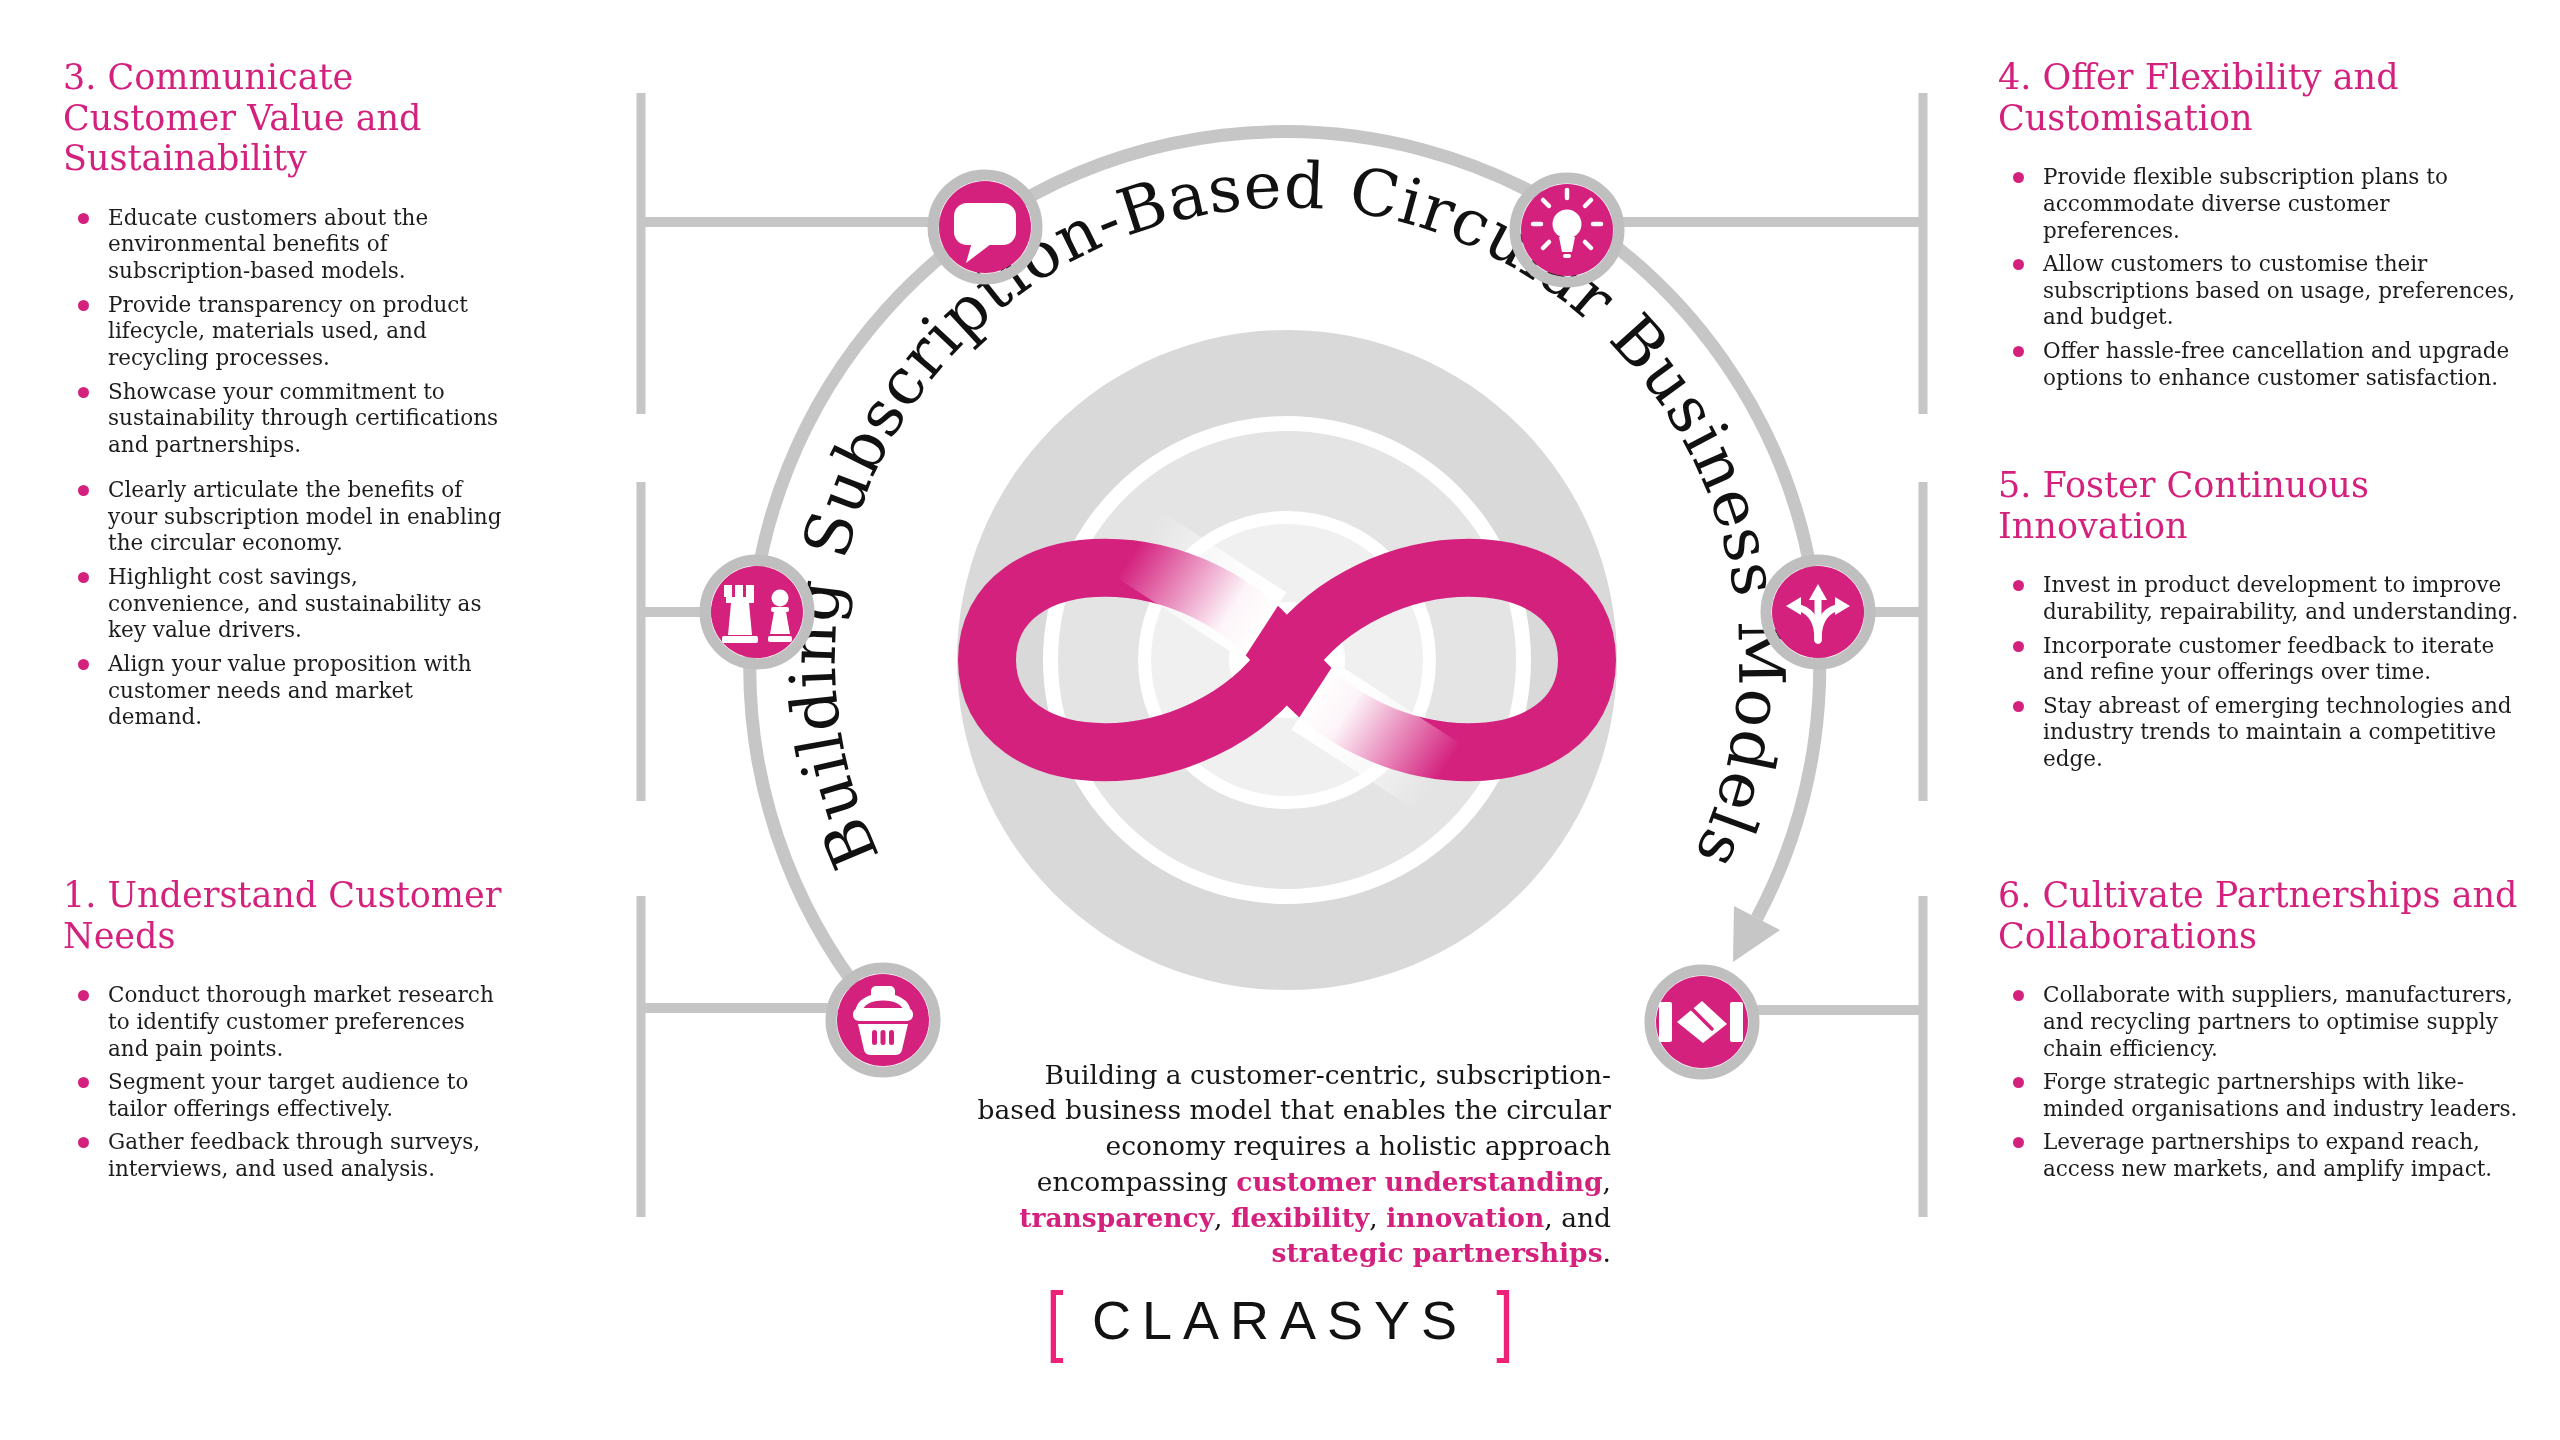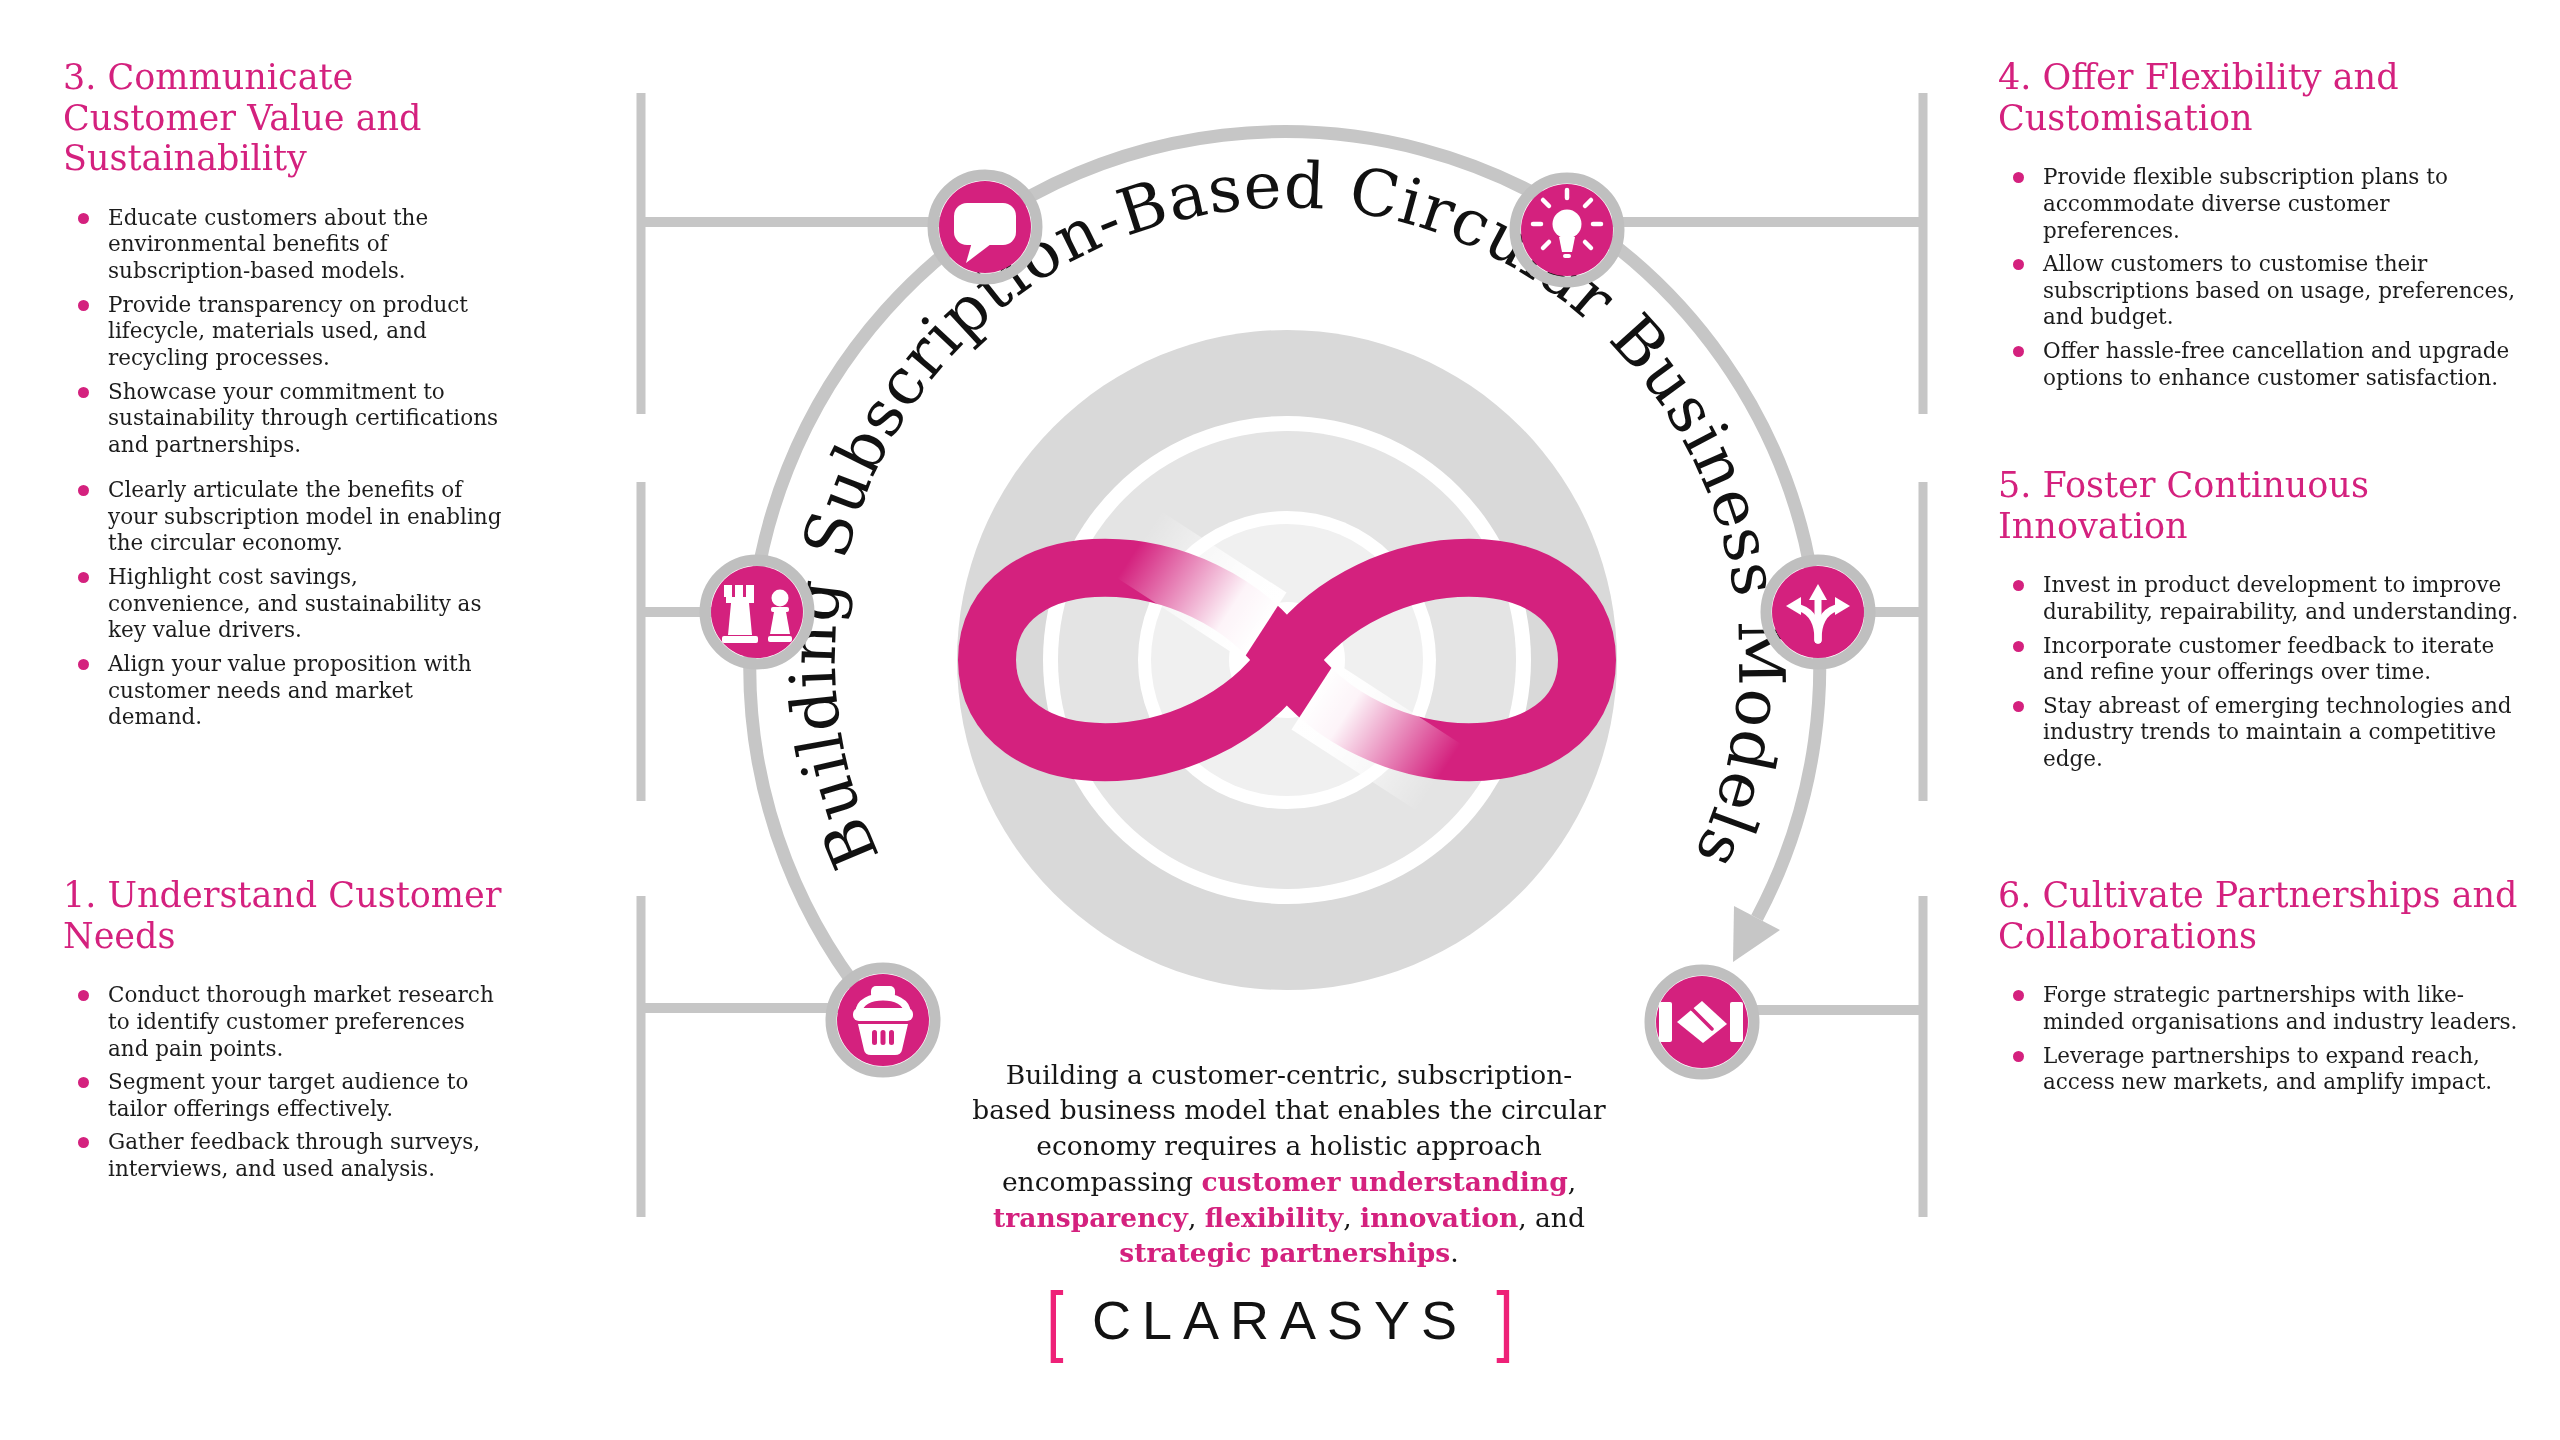--- a/index.html
+++ b/index.html
@@ -14,21 +14,21 @@
   svg.diagram{position:absolute;left:0;top:0;}
   .section{position:absolute;}
   .section.left{left:63px;width:452px;}
   .section.right{left:1998px;width:540px;}
   .section h2{margin:0 0 26px 0;color:var(--pink);font-size:35px;line-height:1.16;font-weight:400;}
   .section ul{list-style:none;margin:12px;padding:0;}
   .section li{position:relative;padding-left:33px;margin-bottom:7px;
               font-size:21.5px;line-height:1.24;color:var(--dark);}
   .section li::before{content:"";position:absolute;left:3px;top:8px;width:11px;height:11px;
               border-radius:50%;background:var(--pink);}
-  .center-para{position:absolute;left:967px;top:1030px;width:644px;text-align:center;
+  .center-para{position:absolute;left:967px;top:1030px;width:644px;text-align:right;
               font-size:26.5px;line-height:1.35;color:#161616;}
   .center-para .hl{color:var(--pink);font-weight:700;}
   .logo{position:absolute;left:0;top:1285px;width:2560px;display:flex;justify-content:center;
         align-items:center;gap:26px;font-family:"Liberation Sans",sans-serif;}
   .logo .bracket{color:var(--logo-pink);font-size:78px;line-height:0.9;font-weight:400;
         transform:scaleX(.8);}
   .logo .word{font-size:54px;letter-spacing:11px;color:#121212;font-weight:500;}
 </style>
 </head>
 <body>
@@ -225,20 +225,21 @@
     <ul>
       <li>Invest in product development to improve durability, repairability, and understanding.</li>
       <li>Incorporate customer feedback to iterate and refine your offerings over time.</li>
       <li>Stay abreast of emerging technologies and industry trends to maintain a competitive edge.</li>
     </ul>
   </section>
 
   <section class="section right" style="top:875px">
     <h2>6. Cultivate Partnerships and Collaborations</h2>
     <ul>
+      <li>Collaborate with suppliers, manufacturers, and recycling partners to optimise supply chain efficiency.</li>
       <li>Forge strategic partnerships with like-minded organisations and industry leaders.</li>
       <li>Leverage partnerships to expand reach, access new markets, and amplify impact.</li>
     </ul>
   </section>
 
   <p class="center-para"><span>Building a customer-centric, subscription-based business model that enables the circular economy requires a holistic approach encompassing </span><span class="hl">customer understanding</span><span>, </span><span class="hl">transparency</span><span>, </span><span class="hl">flexibility</span><span>, </span><span class="hl">innovation</span><span>, and </span><span class="hl">strategic partnerships</span><span>.</span></p>
 
   <div class="logo">
     <span class="bracket">[</span>
     <span class="word">CLARASYS</span>

